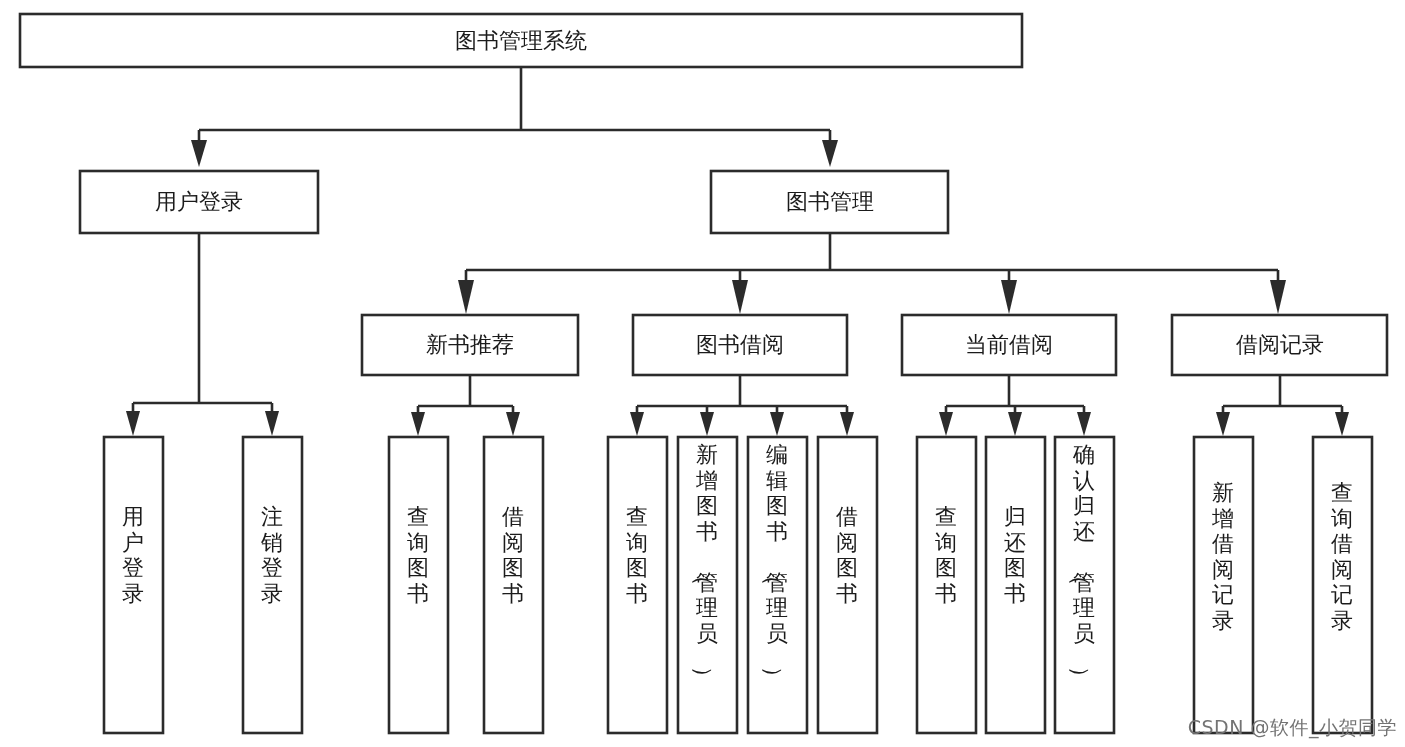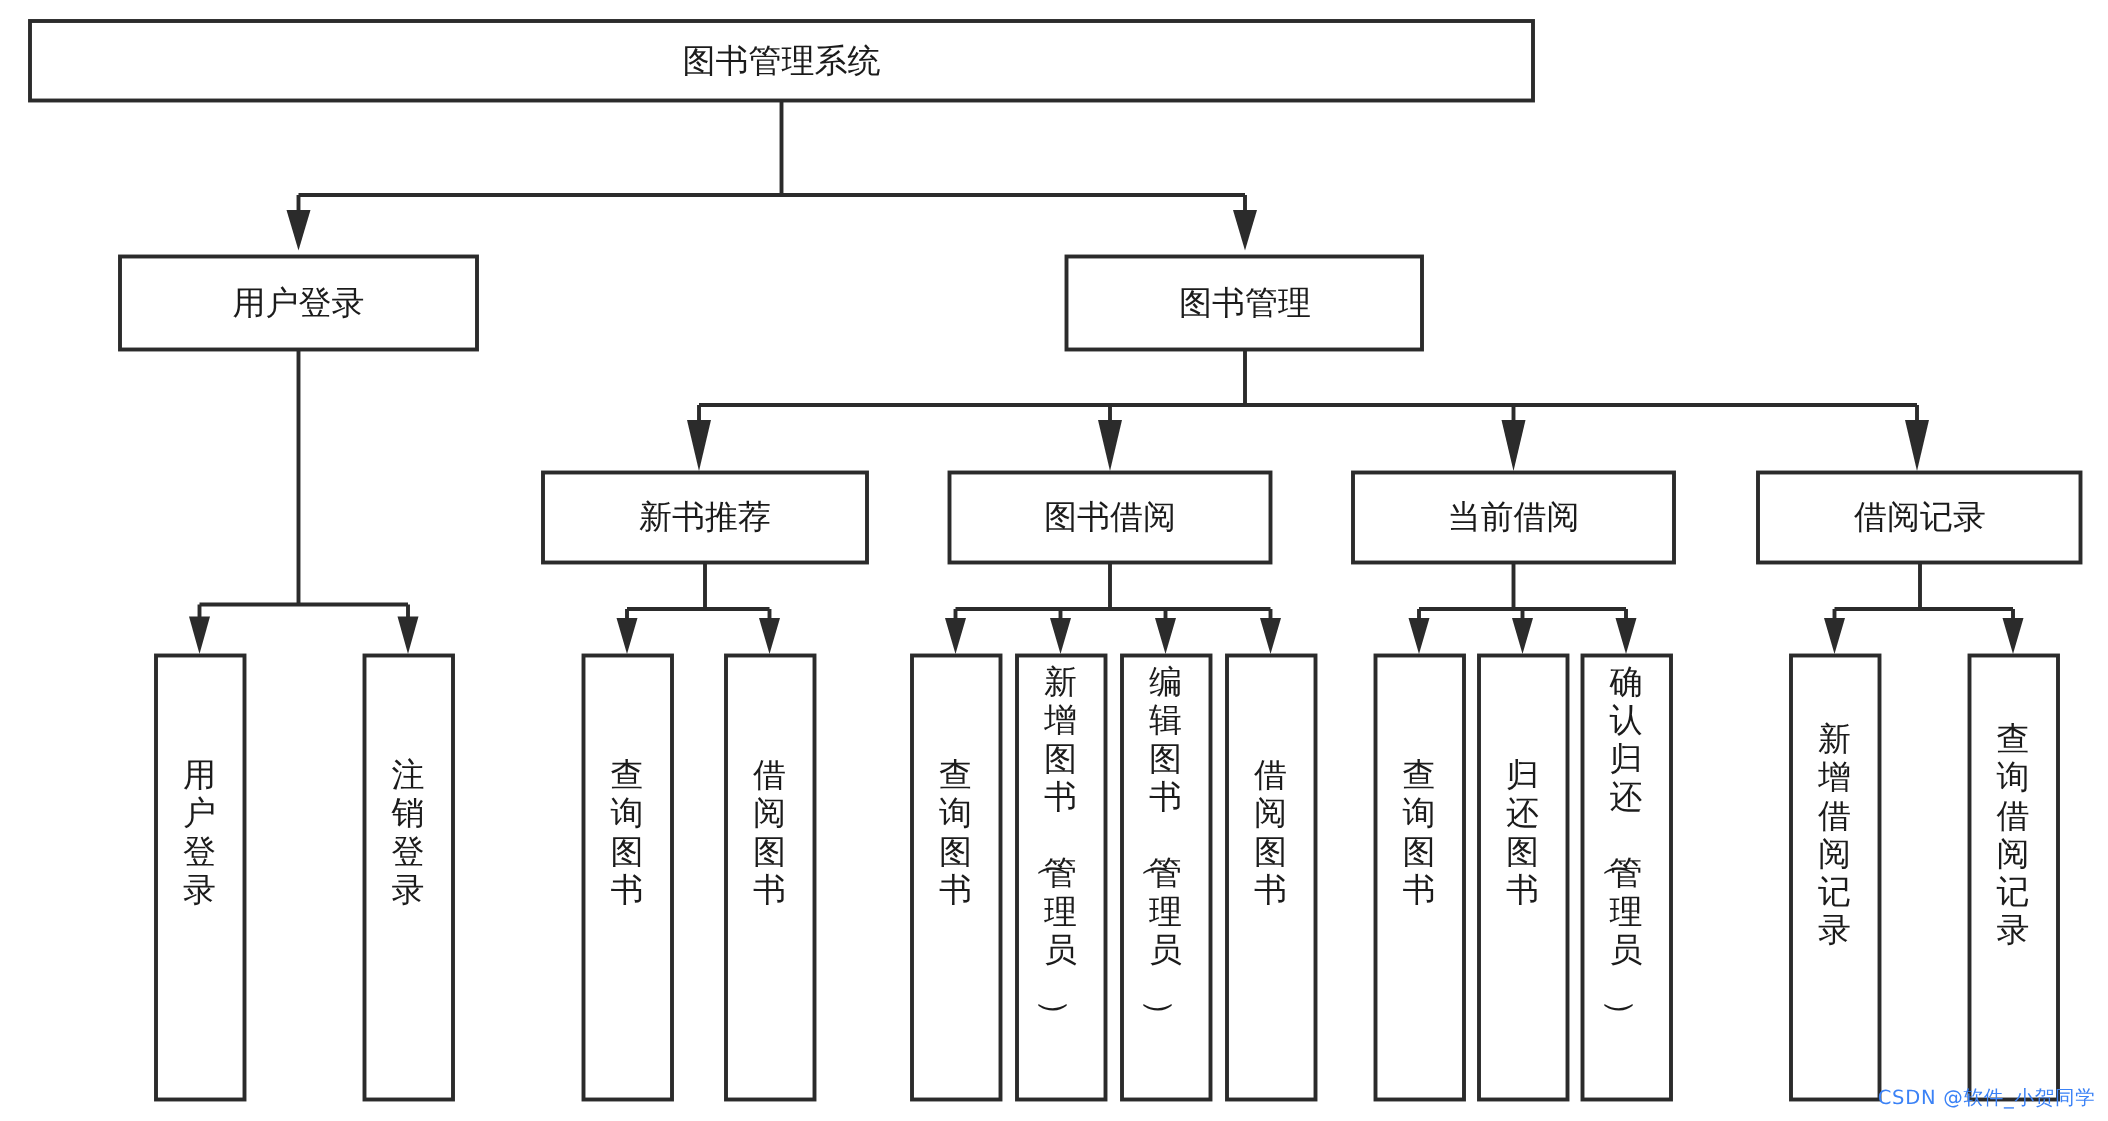--- a/index.html
+++ b/index.html
@@ -49,22 +49,22 @@
     stroke-linecap: butt;
   }
   .arrow-head {
     fill: #2b2b2b;
     stroke: none;
   }
   .watermark {
     position: absolute;
     right: 8px;
     bottom: 6px;
-    color: #3b82f6;
-    font-size: 13px;
+    color: #737373;
+    font-size: 19px;
     font-family: "DejaVu Sans", "Liberation Sans", sans-serif;
     letter-spacing: 0.5px;
     white-space: nowrap;
     user-select: none;
   }
 </style>
 </head>
 <body>
 
 <div id="diagram-root">

